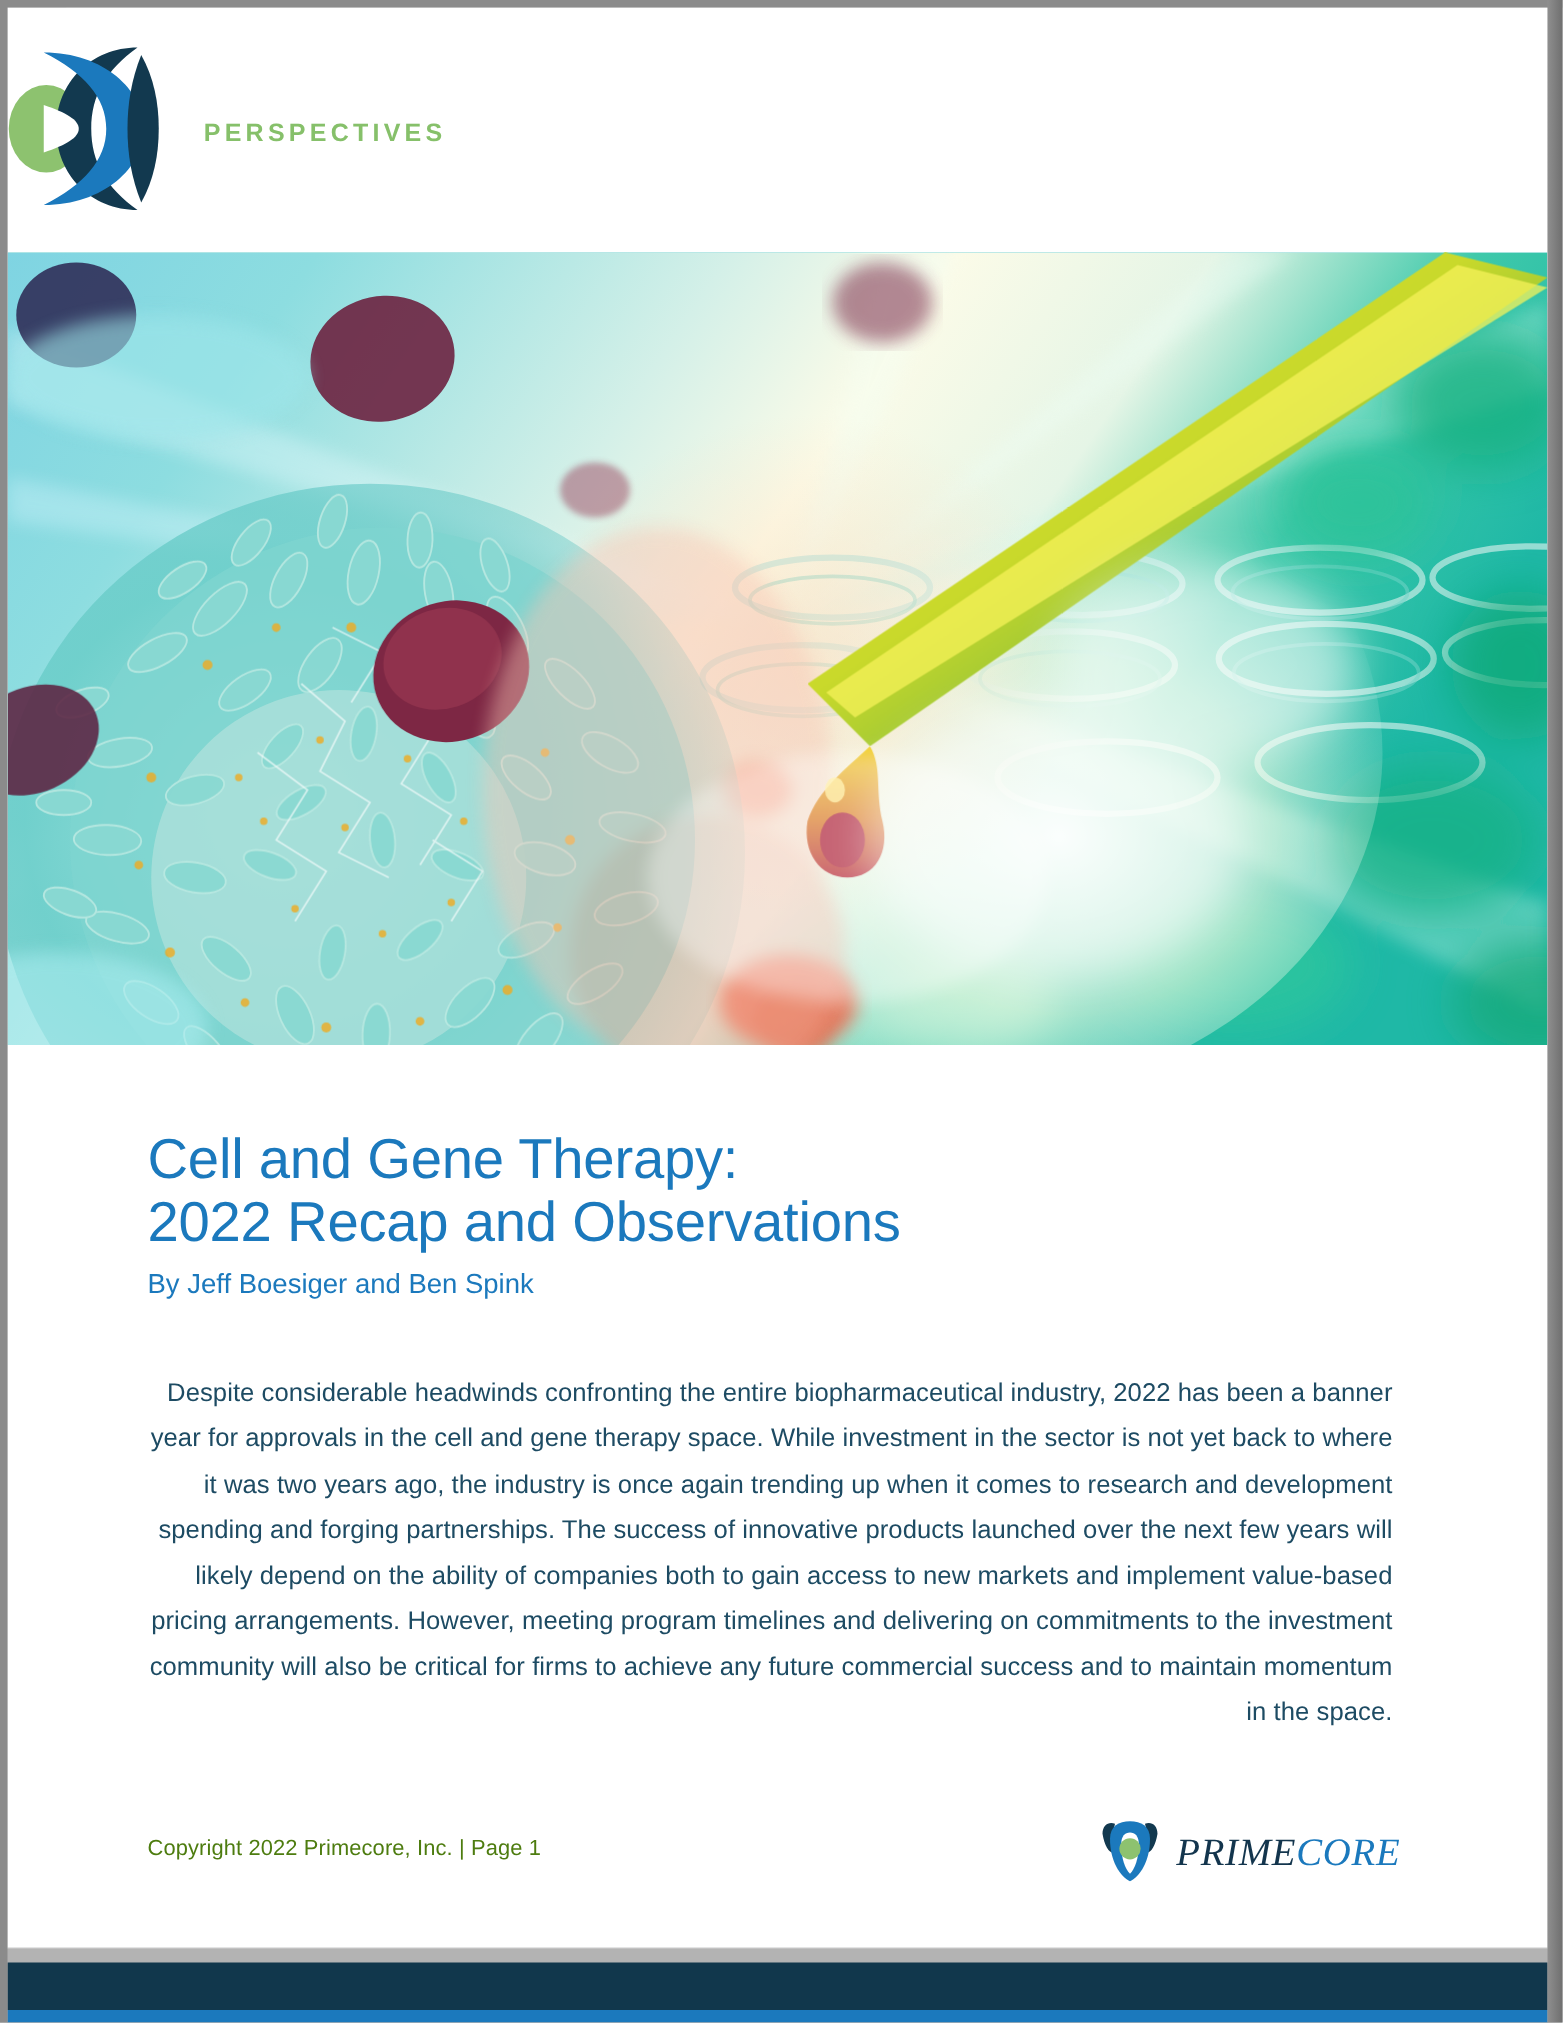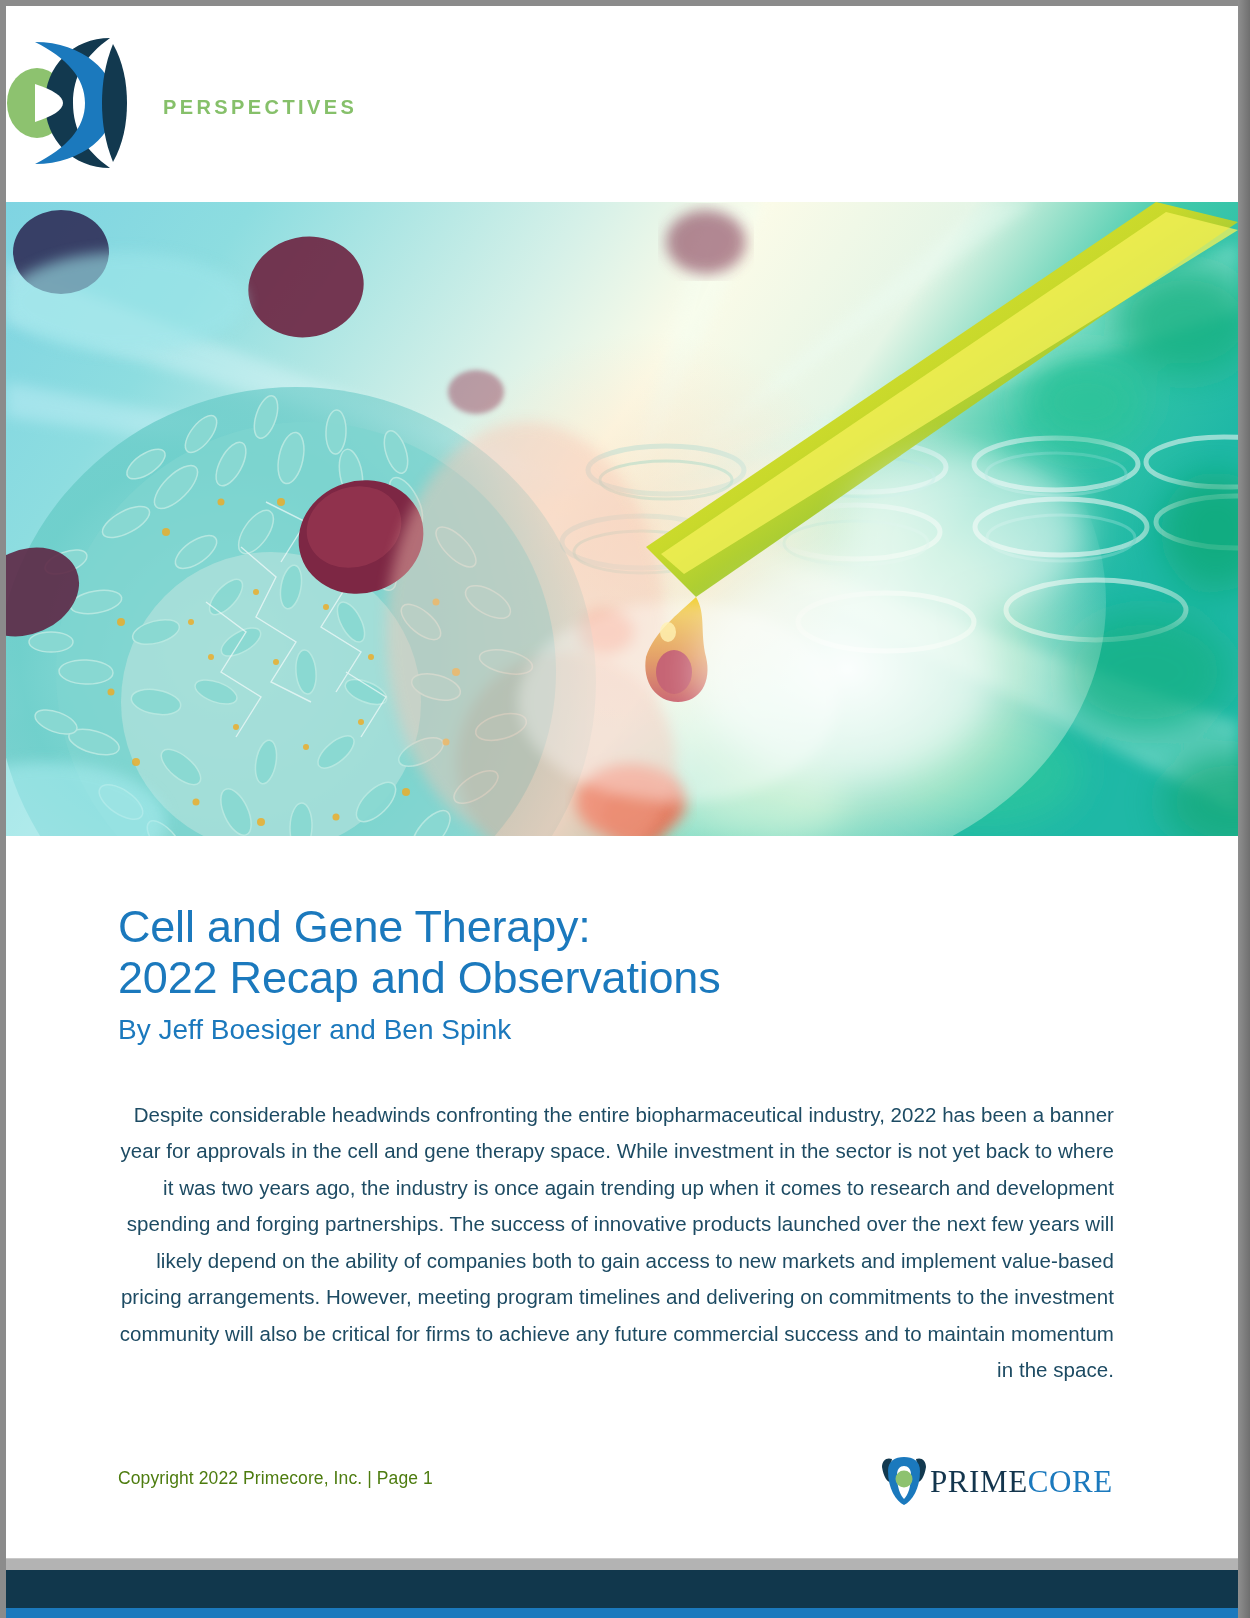--- a/index.html
+++ b/index.html
@@ -105,21 +105,21 @@
     line-height: 51px;
     font-weight: 400;
     color: #1b79bd;
     letter-spacing: -0.2px;
     white-space: pre-line;
   }
   .byline {
     position: absolute;
     left: 112px;
     top: 178px;
-    font-size: 28px;
+    font-size: 22px;
     font-weight: 400;
     color: #1b79bd;
     letter-spacing: 0px;
   }
   .lede {
     position: absolute;
     left: 112px;
     top: 240px;
     width: 996px;
     font-size: 20.5px;
@@ -146,20 +146,22 @@
     letter-spacing: 0.1px;
   }
   .footer-logo {
     position: absolute;
     left: 872px;
     top: 5px;
     width: 240px;
     height: 60px;
     display: flex;
     align-items: center;
+    gap: 11px;
+    font-style: italic;
   }
   .footer-logo-mark { width: 52px; height: 52px; flex: none; }
   .footer-wordmark {
     font-family: "Liberation Serif", serif;
     font-size: 31px;
     letter-spacing: 0.6px;
     line-height: 1;
     white-space: nowrap;
   }
   .wm-prime { color: #13354d; }

